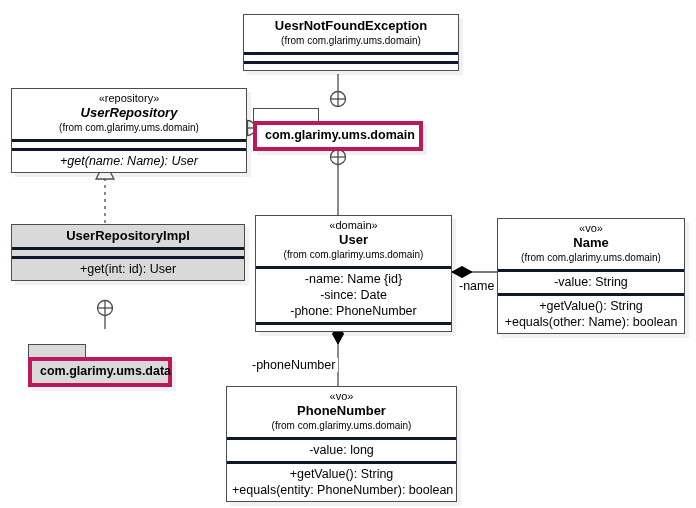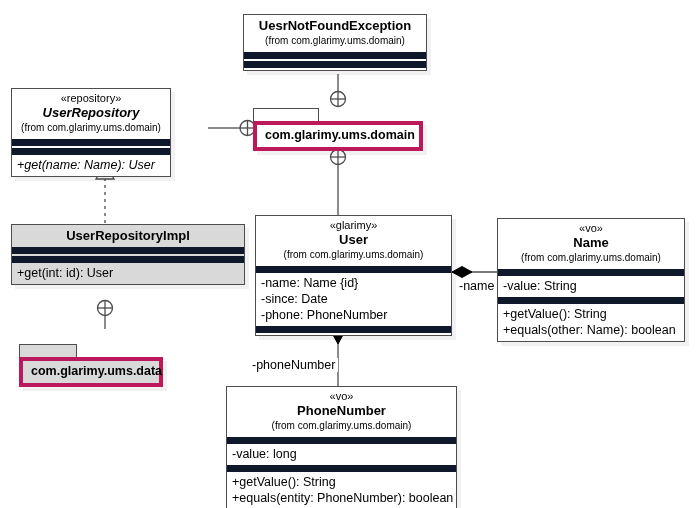--- a/index.html
+++ b/index.html
@@ -21,21 +21,21 @@
     border:1px solid #4d4d4d;
     background:#ffffff;
     box-shadow:4px 4px 0 rgba(0,0,0,0.055);
     z-index:5;
   }
   .node.grey{background:#d9d9d9;}
   .sec{
     box-sizing:border-box;
     padding:2px 5px 3px 5px;
   }
-  .sec + .sec{border-top:7px solid #0f172a;}
+  .sec + .sec{border-top:3px solid #0f172a;text-align:center;}
   .sec.empty{height:9px;padding:0;}
   .head{text-align:center;padding:3px 6px 4px 6px;}
   .stereo{font-size:11px;line-height:13px;}
   .cname{font-size:13px;font-weight:bold;line-height:15px;}
   .cname.ital{font-style:italic;}
   .pkg{font-size:10px;line-height:15px;}
   .member{font-size:12.5px;line-height:16px;white-space:nowrap;}
   .member.ital{font-style:italic;}
 
   
@@ -118,30 +118,30 @@
         <line x1="105" y1="300.5" x2="105" y2="315.5"></line>
       </g>
     </g>
 
     <polygon points="105,162 114,179 96,179" fill="#ffffff" stroke="#4d4d4d" stroke-width="1.3"></polygon>
 
     <polygon points="452,272 462,266.5 472,272 462,277.5" fill="#000000" stroke="#000000" stroke-width="1"></polygon>
     <polygon points="338,324 332.5,334 338,344 343.5,334" fill="#000000" stroke="#000000" stroke-width="1"></polygon>
   </svg>
 
-  <div class="node" style="left:243px;top:14px;width:184px;">
+  <div class="node" style="left:243px;top:14px;width:216px;">
     <div class="sec head">
       <div class="cname">UesrNotFoundException</div>
       <div class="pkg">(from com.glarimy.ums.domain)</div>
     </div>
     <div class="sec empty"></div>
     <div class="sec empty"></div>
   </div>
 
-  <div class="node" style="left:11px;top:88px;width:160px;">
+  <div class="node" style="left:11px;top:88px;width:236px;">
     <div class="sec head">
       <div class="stereo">«repository»</div>
       <div class="cname ital">UserRepository</div>
       <div class="pkg">(from com.glarimy.ums.domain)</div>
     </div>
     <div class="sec empty"></div>
     <div class="sec">
       <div class="member ital">+get(name: Name): User</div>
     </div>
   </div>
@@ -151,21 +151,21 @@
       <div class="cname">UserRepositoryImpl</div>
     </div>
     <div class="sec empty"></div>
     <div class="sec">
       <div class="member">+get(int: id): User</div>
     </div>
   </div>
 
   <div class="node" style="left:255px;top:215px;width:197px;">
     <div class="sec head">
-      <div class="stereo">«glarimy»</div>
+      <div class="stereo">«domain»</div>
       <div class="cname">User</div>
       <div class="pkg">(from com.glarimy.ums.domain)</div>
     </div>
     <div class="sec">
       <div class="member">-name: Name {id}</div>
       <div class="member">-since: Date</div>
       <div class="member">-phone: PhoneNumber</div>
     </div>
     <div class="sec empty"></div>
   </div>
@@ -198,21 +198,21 @@
       <div class="member">+getValue(): String</div>
       <div class="member">+equals(entity: PhoneNumber): boolean</div>
     </div>
   </div>
 
   <div class="pkgnode" style="left:253px;top:108px;width:170px;">
     <div class="pkgtab" style="width:66px;"></div>
     <div class="pkgbody">com.glarimy.ums.domain</div>
   </div>
 
-  <div class="pkgnode grey" style="left:19px;top:344px;width:144px;">
+  <div class="pkgnode grey" style="left:28px;top:344px;width:144px;">
     <div class="pkgtab" style="width:58px;"></div>
     <div class="pkgbody">com.glarimy.ums.data</div>
   </div>
 
   <div class="elabel" style="left:456px;top:279px;">-name</div>
   <div class="elabel" style="left:249px;top:358px;text-align:center;">-phoneNumber</div>
 
 </div>
 
 </body></html>

